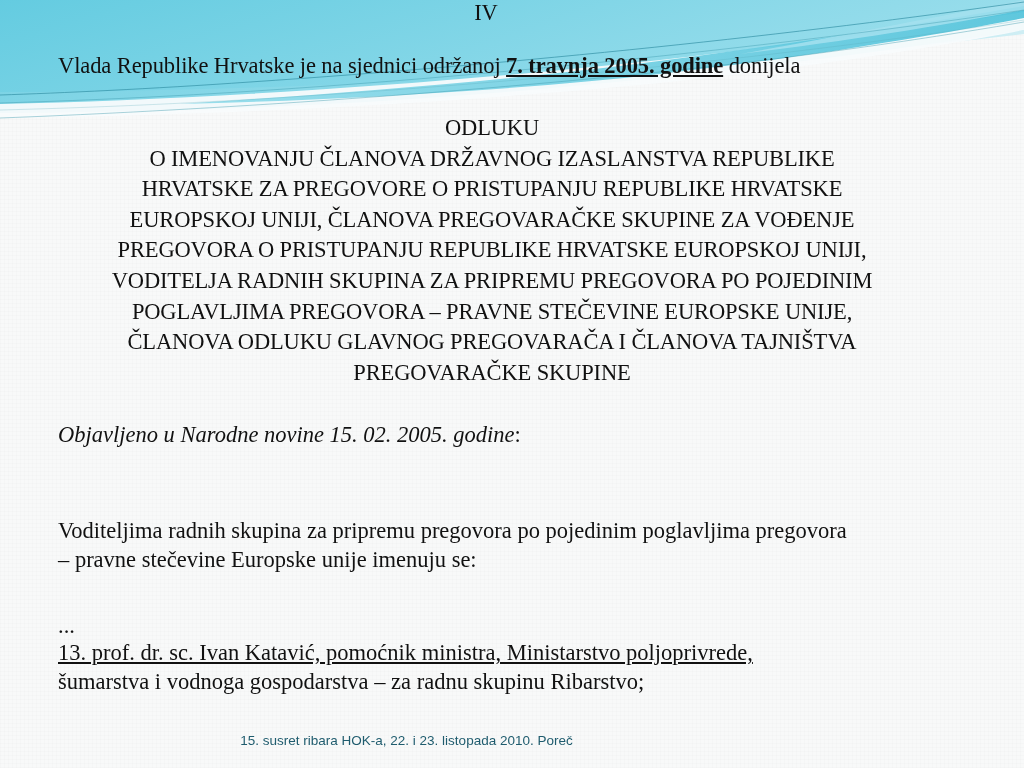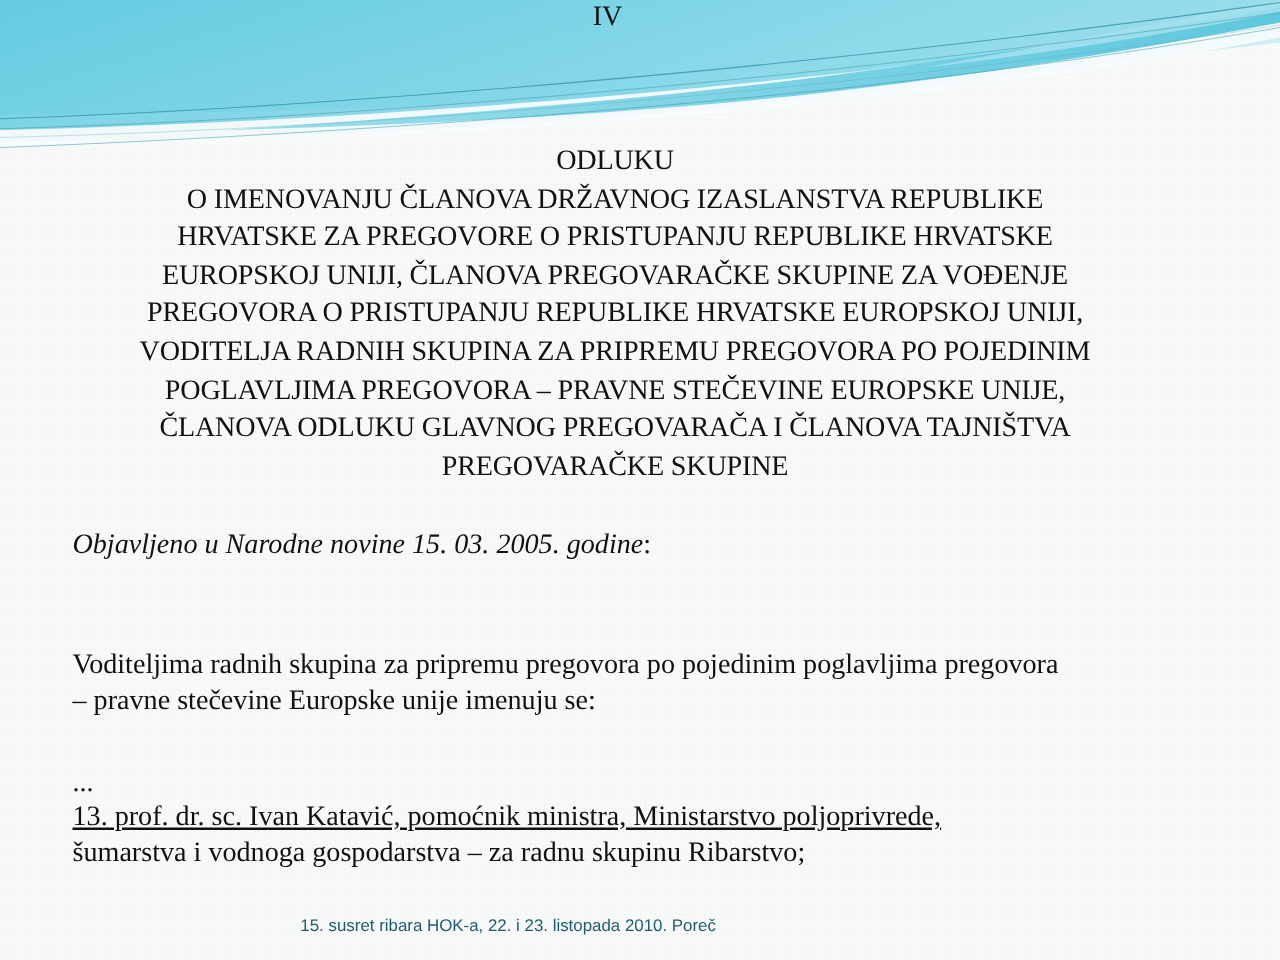--- a/index.html
+++ b/index.html
@@ -161,35 +161,38 @@
     <path d="M1024,0 C940,16 840,36 740,54 C860,40 960,22 1024,10 Z" fill="#a5e0ee" opacity="0.85"></path>
 
     <path d="M1024,2 C800,34 520,64 250,82 C150,89 60,93 0,95" fill="none" stroke="#2f8ea3" stroke-width="0.9" opacity="0.75"></path>
     <path d="M1024,10 C810,42 540,72 270,90 C165,97 70,101 0,103" fill="none" stroke="#3a97aa" stroke-width="0.7" opacity="0.6"></path>
     <path d="M1024,20 C820,52 560,80 290,97 C180,104 80,108 0,110" fill="none" stroke="#57a9b9" stroke-width="0.6" opacity="0.45"></path>
     <path d="M0,118 C160,112 400,98 640,74 C800,58 930,38 1024,22" fill="none" stroke="#3d9aad" stroke-width="0.8" opacity="0.55"></path>
   </svg>
 
   <div id="content">
 
+    <div class="line intro-line">
+      <span>Vlada Republike Hrvatske je na sjednici održanoj </span><span class="emph">7. travnja 2005. godine</span><span> donijela</span>
+    </div>
 
     <div class="title-block">
       <div class="tline">ODLUKU</div>
       <div class="tline">O IMENOVANJU ČLANOVA DRŽAVNOG IZASLANSTVA REPUBLIKE</div>
       <div class="tline">HRVATSKE ZA PREGOVORE O PRISTUPANJU REPUBLIKE HRVATSKE</div>
       <div class="tline">EUROPSKOJ UNIJI, ČLANOVA PREGOVARAČKE SKUPINE ZA VOĐENJE</div>
       <div class="tline">PREGOVORA O PRISTUPANJU REPUBLIKE HRVATSKE EUROPSKOJ UNIJI,</div>
       <div class="tline">VODITELJA RADNIH SKUPINA ZA PRIPREMU PREGOVORA PO POJEDINIM</div>
       <div class="tline">POGLAVLJIMA PREGOVORA – PRAVNE STEČEVINE EUROPSKE UNIJE,</div>
       <div class="tline">ČLANOVA ODLUKU GLAVNOG PREGOVARAČA I ČLANOVA TAJNIŠTVA</div>
       <div class="tline">PREGOVARAČKE SKUPINE</div>
     </div>
 
     <div class="line published">
-      <span>Objavljeno u Narodne novine 15. 03. 2005. godine</span><span class="plain">:</span>
+      <span>Objavljeno u Narodne novine 15. 02. 2005. godine</span><span class="plain">:</span>
     </div>
 
     <div class="section-roman">IV</div>
 
     <div class="line body-line body-l2">– pravne stečevine Europske unije imenuju se:</div>
     <div class="line body-line body-l1">Voditeljima radnih skupina za pripremu pregovora po pojedinim poglavljima pregovora</div>
 
     <div class="line ellipsis">...</div>
     <div class="line item-l1">13. prof. dr. sc. Ivan Katavić, pomoćnik ministra, Ministarstvo poljoprivrede,</div>
     <div class="line item-l2">šumarstva i vodnoga gospodarstva – za radnu skupinu Ribarstvo;</div>

